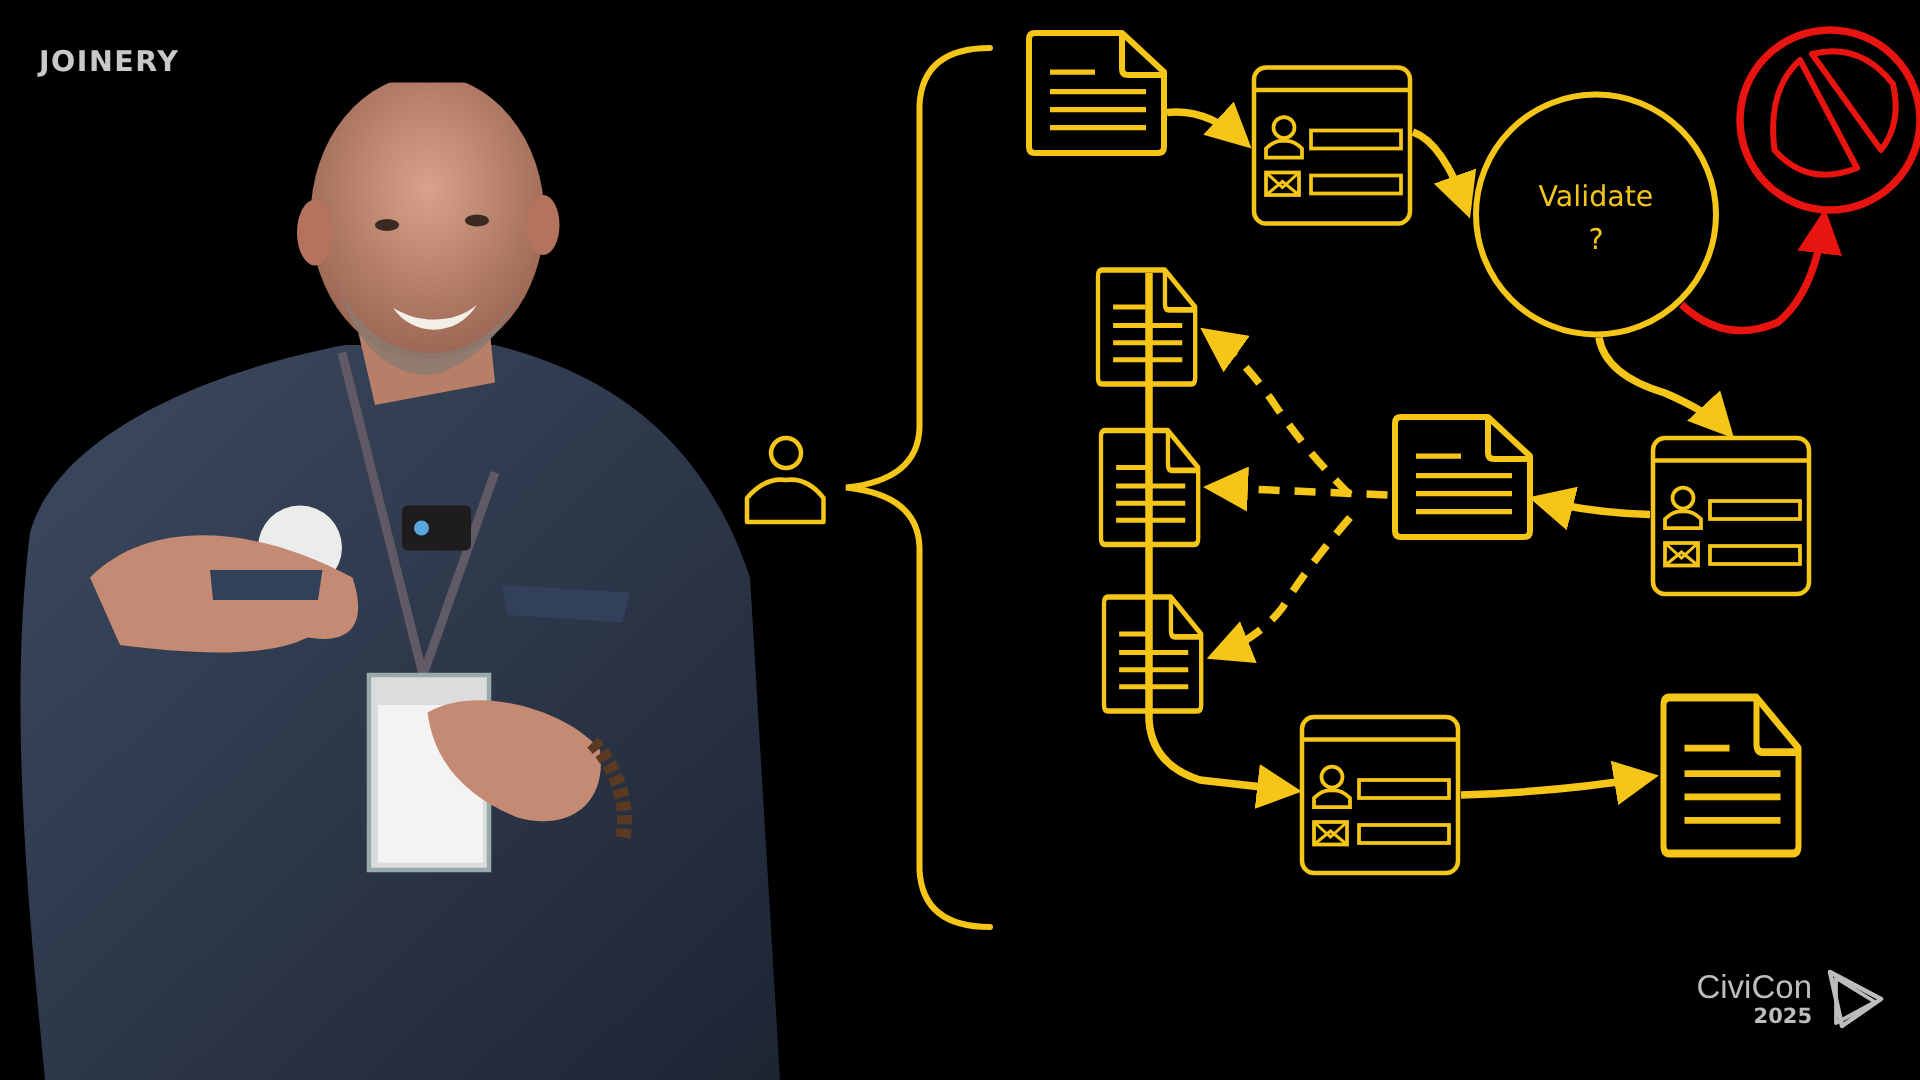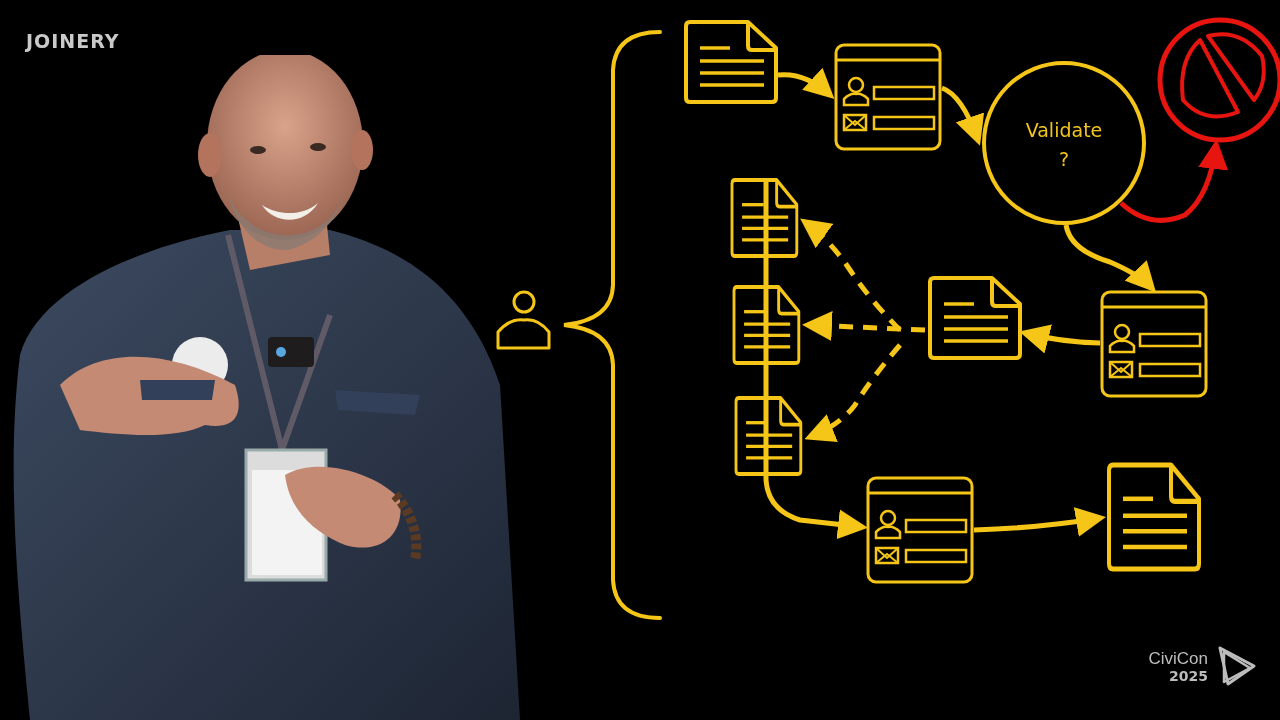--- a/index.html
+++ b/index.html
@@ -1,21 +1,21 @@
 <!DOCTYPE html>
 <html><head>
 <meta charset="utf-8">
 <style>
   html, body { margin: 0; padding: 0; background: #000; }
   body { width: 1280px; height: 720px; overflow: hidden; position: relative; font-family: "Liberation Sans", sans-serif; }
   .stage { position: absolute; left: 0; top: 0; width: 1280px; height: 720px; background: #000; }
   .brand { position: absolute; left: 26px; top: 30px; color: #c9c9c9; font-family: "DejaVu Sans", sans-serif; font-weight: bold; font-size: 19px; letter-spacing: 1px; }
   .event { position: absolute; right: 22px; bottom: 32px; display: flex; align-items: center; gap: 6px; }
   .event-text { text-align: right; line-height: 1; }
-  .event-name { color: #bdbdbd; font-family: "Liberation Sans", sans-serif; font-size: 17px; display: block; }
+  .event-name { color: #bdbdbd; font-family: "Liberation Sans", sans-serif; font-size: 22px; display: block; }
   .event-year { color: #bdbdbd; font-family: "DejaVu Sans", sans-serif; font-weight: bold; font-size: 14px; display: block; margin-top: 2px; }
   .speaker { position: absolute; left: 0; top: 55px; width: 520px; height: 665px; }
   svg.diagram { position: absolute; left: 0; top: 0; width: 1280px; height: 720px; }
   .vlabel { font-family: "DejaVu Sans", sans-serif; font-size: 19px; fill: #f2c51c; }
 </style>
 </head>
 <body>
 
 <div class="stage">
 

